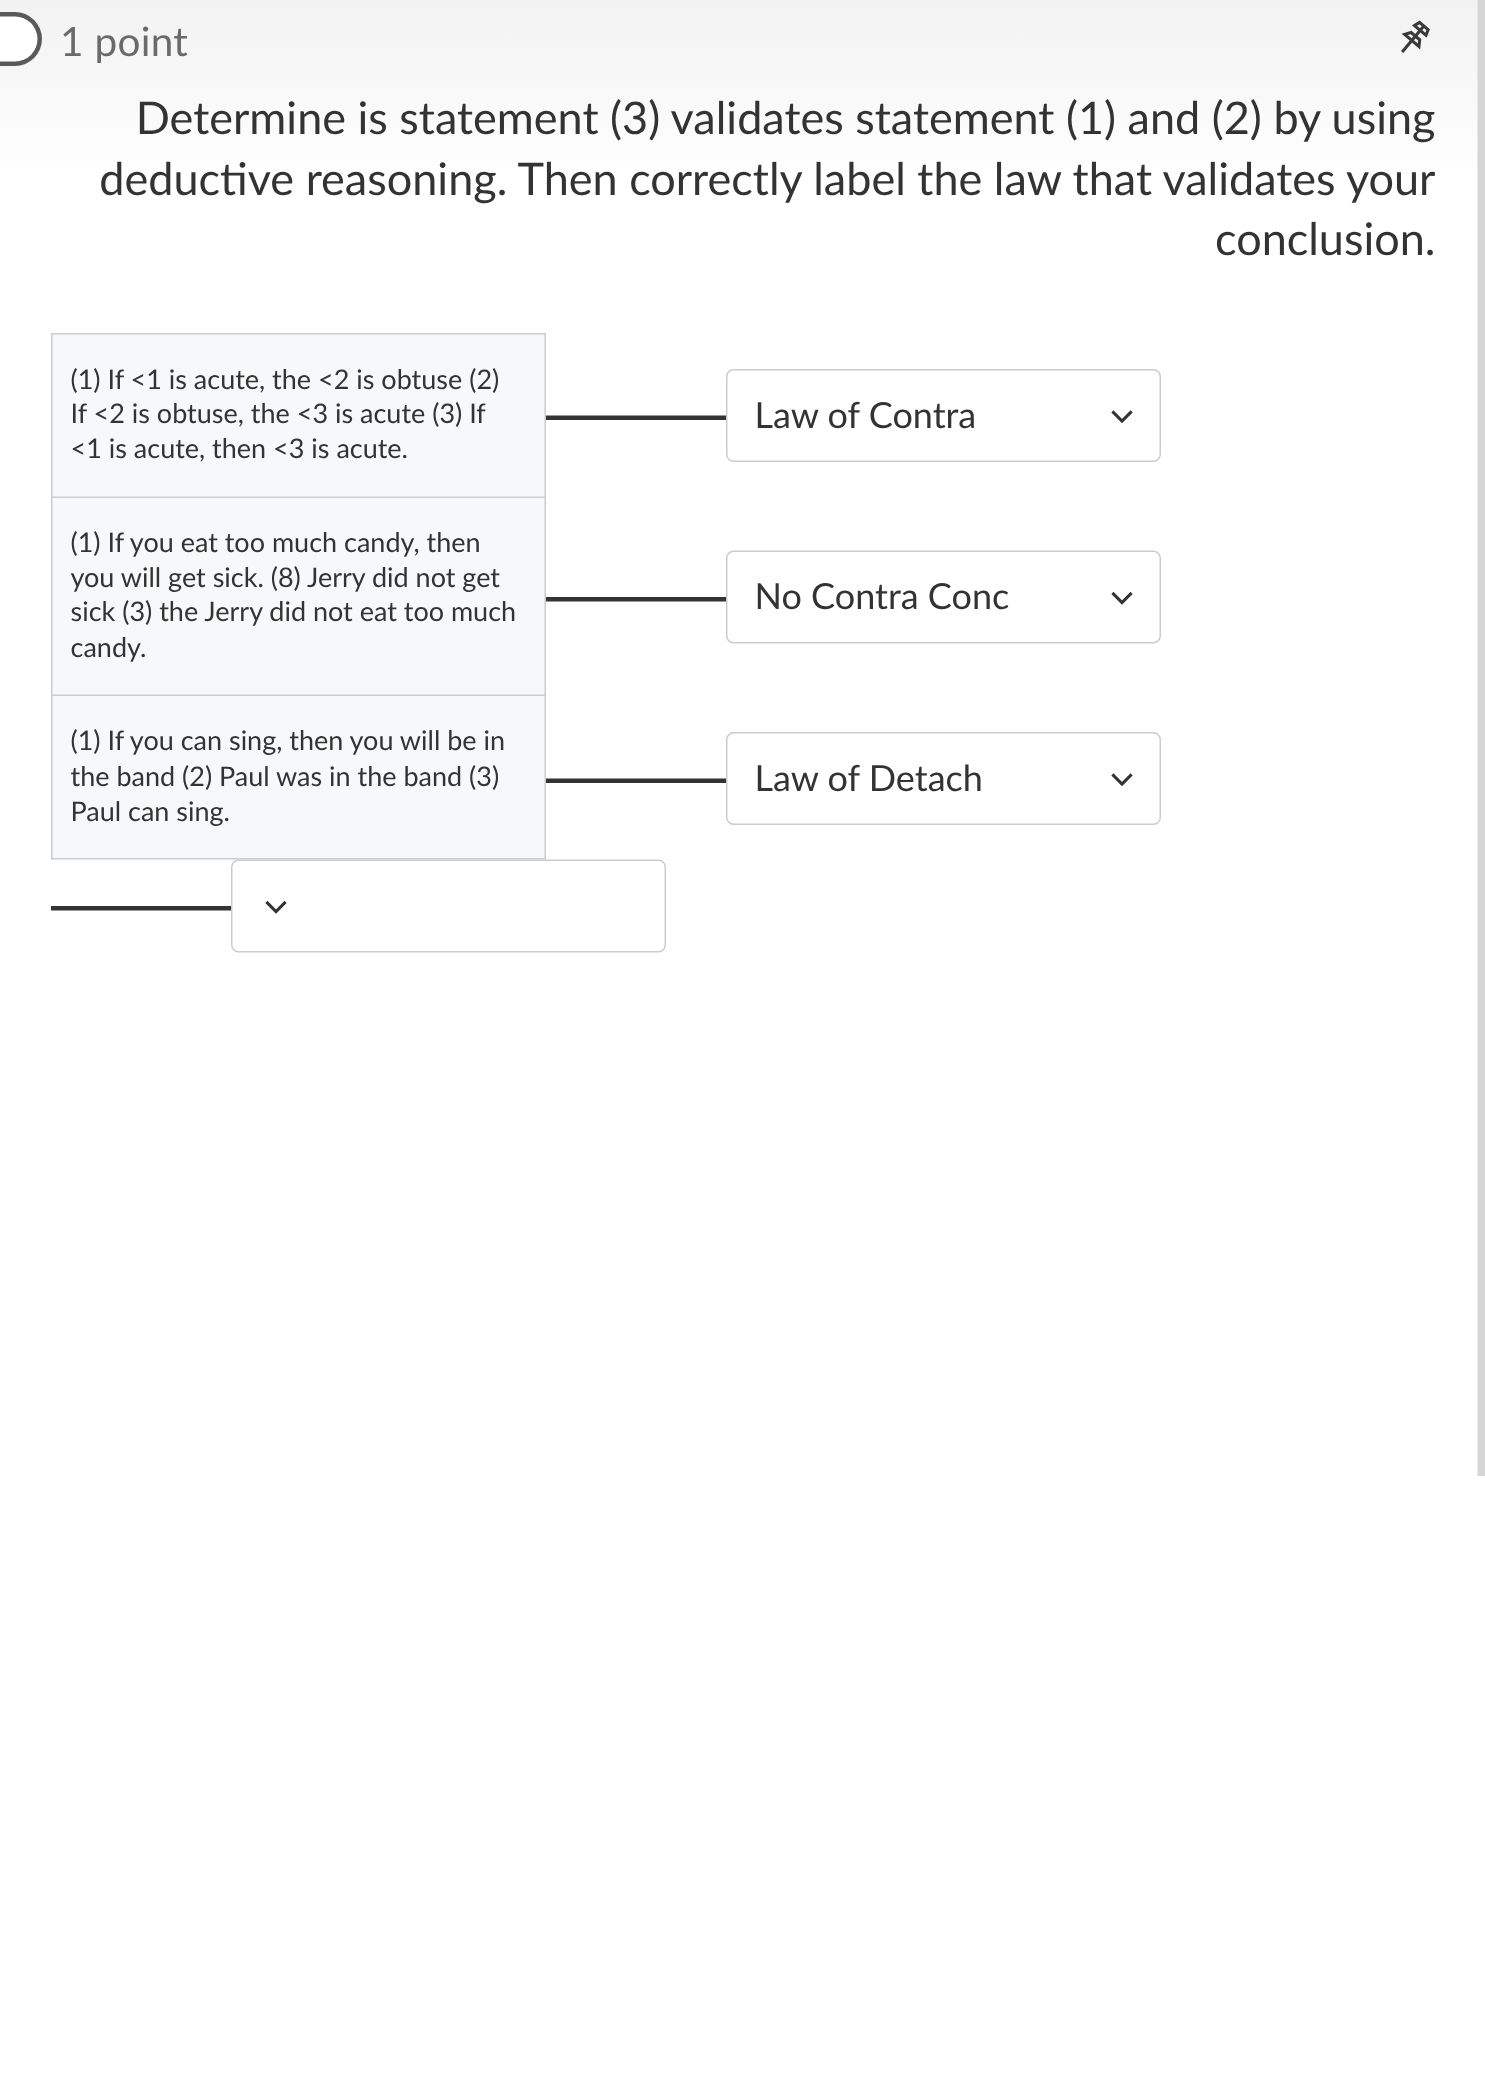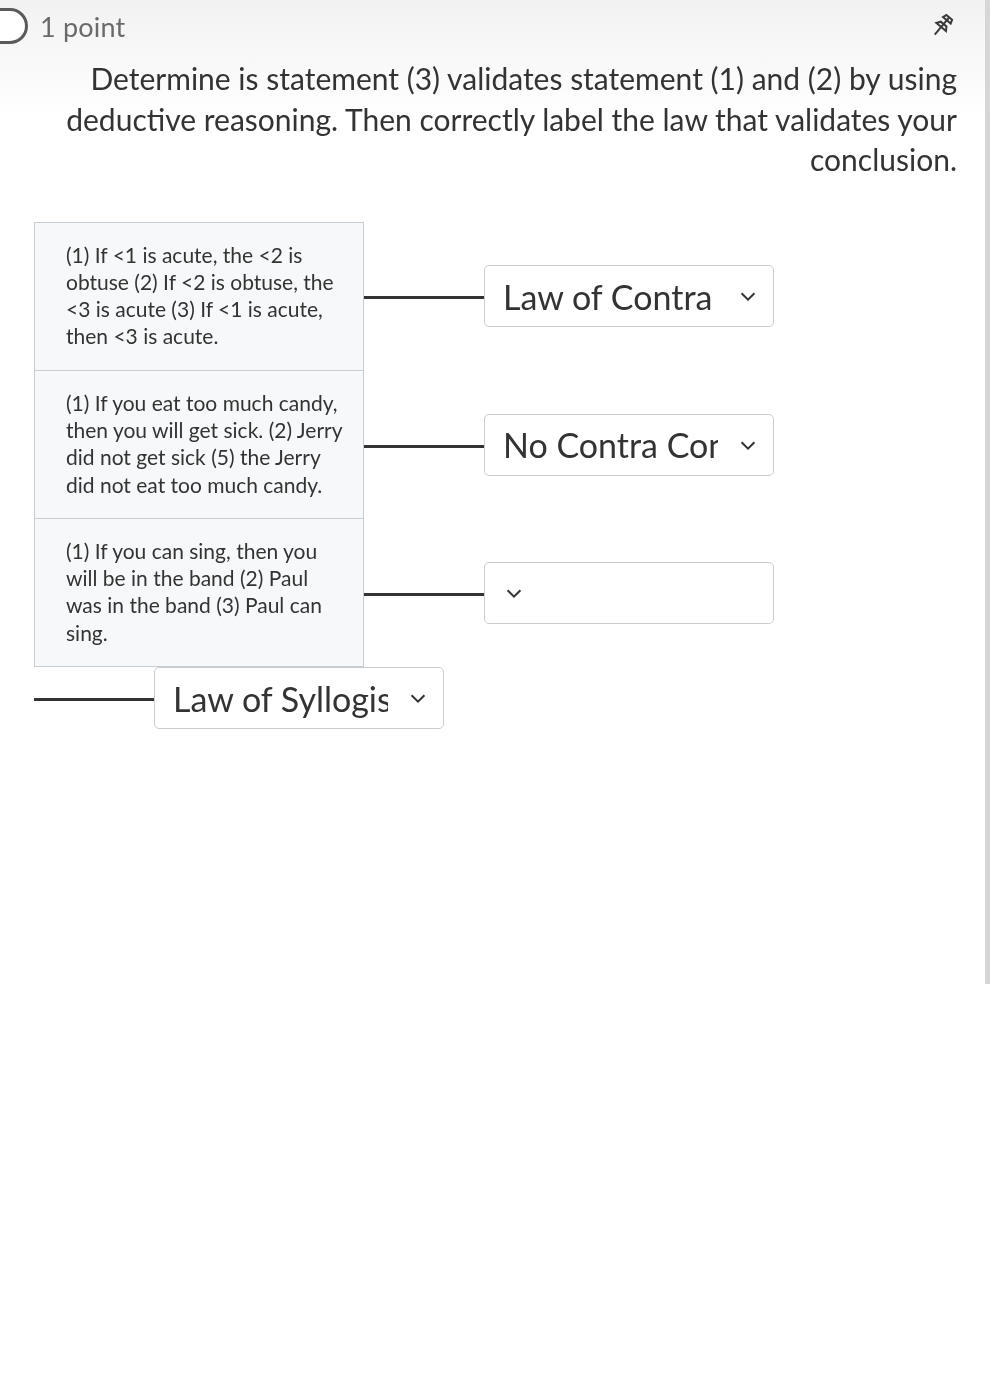--- a/index.html
+++ b/index.html
@@ -56,22 +56,22 @@
     margin: 18px 28px 0 34px;
   }
   .match-row {
     display: flex;
     align-items: center;
   }
   .left-cell {
     width: 330px;
     border: 1px solid #c7cdd1;
     background: #f7f8f9;
-    padding: 18px 16px 20px 31px;
-    font-size: 21px;
+    padding: 18px 16px 20px 12px;
+    font-size: 18px;
     color: #333;
     line-height: 1.3;
   }
   .match-row + .match-row .left-cell {
     border-top: none;
   }
   .connector {
     flex: 0 0 120px;
     height: 0;
     position: relative;
@@ -89,21 +89,21 @@
     border-radius: 5px;
     background: #fff;
     height: 62px;
     display: flex;
     align-items: center;
     padding: 0 14px 0 18px;
     justify-content: space-between;
     cursor: pointer;
   }
   .select-text {
-    font-size: 34px;
+    font-size: 24px;
     color: #333;
     white-space: nowrap;
     overflow: hidden;
     max-width: 215px;
   }
   .chev svg { width: 22px; height: 22px; display:block; }
 </style>
 </head>
 <body>
 
@@ -139,54 +139,54 @@
         <span class="select-text">Law of Contra</span>
         <span class="chev">
           <svg viewBox="0 0 24 24" fill="none" stroke="#333" stroke-width="2.2">
               <path d="M5 9 L12 16 L19 9"></path>
             </svg>
         </span>
       </div>
     </div>
 
     <div class="match-row">
-      <div class="left-cell">(1) If you eat too much candy, then you will get sick. (2) Jerry did not get sick (5) the Jerry did not eat too much candy.</div>
+      <div class="left-cell">(1) If you eat too much candy, then you will get sick. (8) Jerry did not get sick (3) the Jerry did not eat too much candy.</div>
       <div class="connector">
           <div class="connector-line"></div>
         </div>
       <div class="select-wrap">
         <span class="select-text">No Contra Conc</span>
         <span class="chev">
           <svg viewBox="0 0 24 24" fill="none" stroke="#333" stroke-width="2.2">
               <path d="M5 9 L12 16 L19 9"></path>
             </svg>
         </span>
       </div>
     </div>
 
     <div class="match-row">
       <div class="left-cell">(1) If you can sing, then you will be in the band (2) Paul was in the band (3) Paul can sing.</div>
       <div class="connector">
           <div class="connector-line"></div>
         </div>
       <div class="select-wrap">
+        <span class="select-text">Law of Detach</span>
         <span class="chev">
           <svg viewBox="0 0 24 24" fill="none" stroke="#333" stroke-width="2.2">
               <path d="M5 9 L12 16 L19 9"></path>
             </svg>
         </span>
       </div>
     </div>
 
     <div class="match-row">
       <div class="connector">
           <div class="connector-line"></div>
         </div>
       <div class="select-wrap">
-        <span class="select-text">Law of Syllogis</span>
         <span class="chev">
           <svg viewBox="0 0 24 24" fill="none" stroke="#333" stroke-width="2.2">
               <path d="M5 9 L12 16 L19 9"></path>
             </svg>
         </span>
       </div>
     </div>
 
   </div>
 

